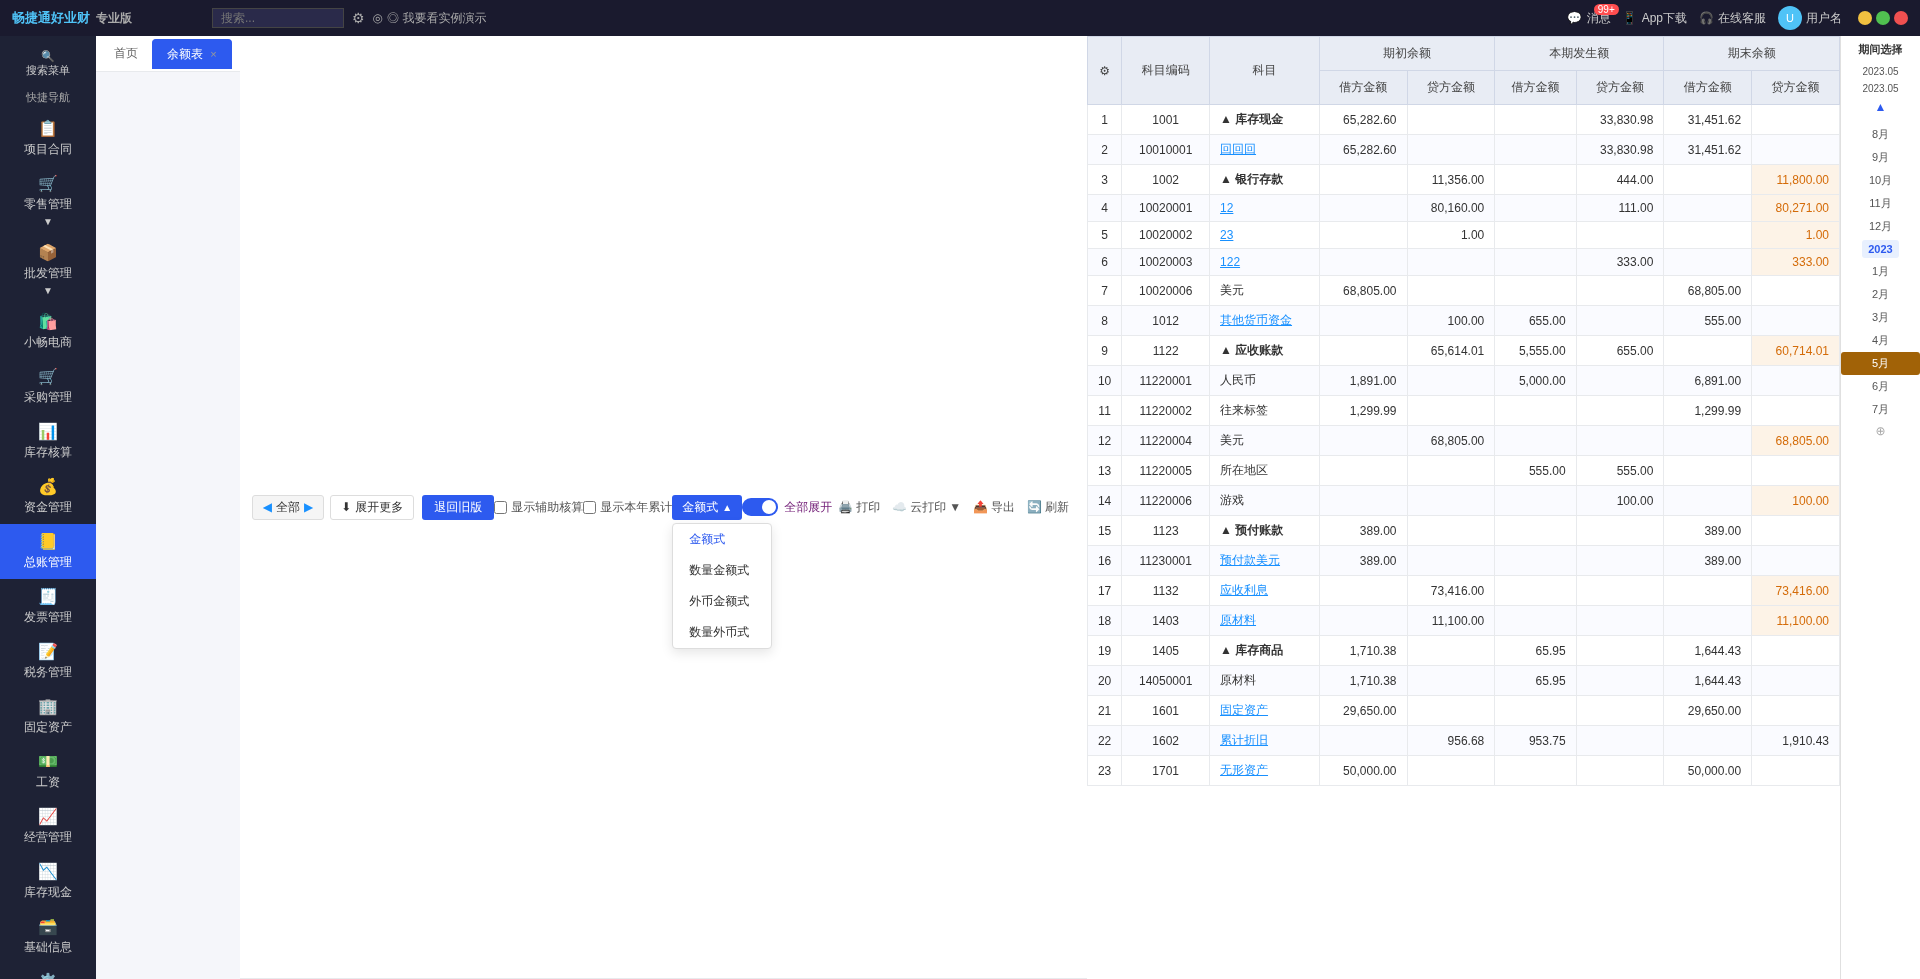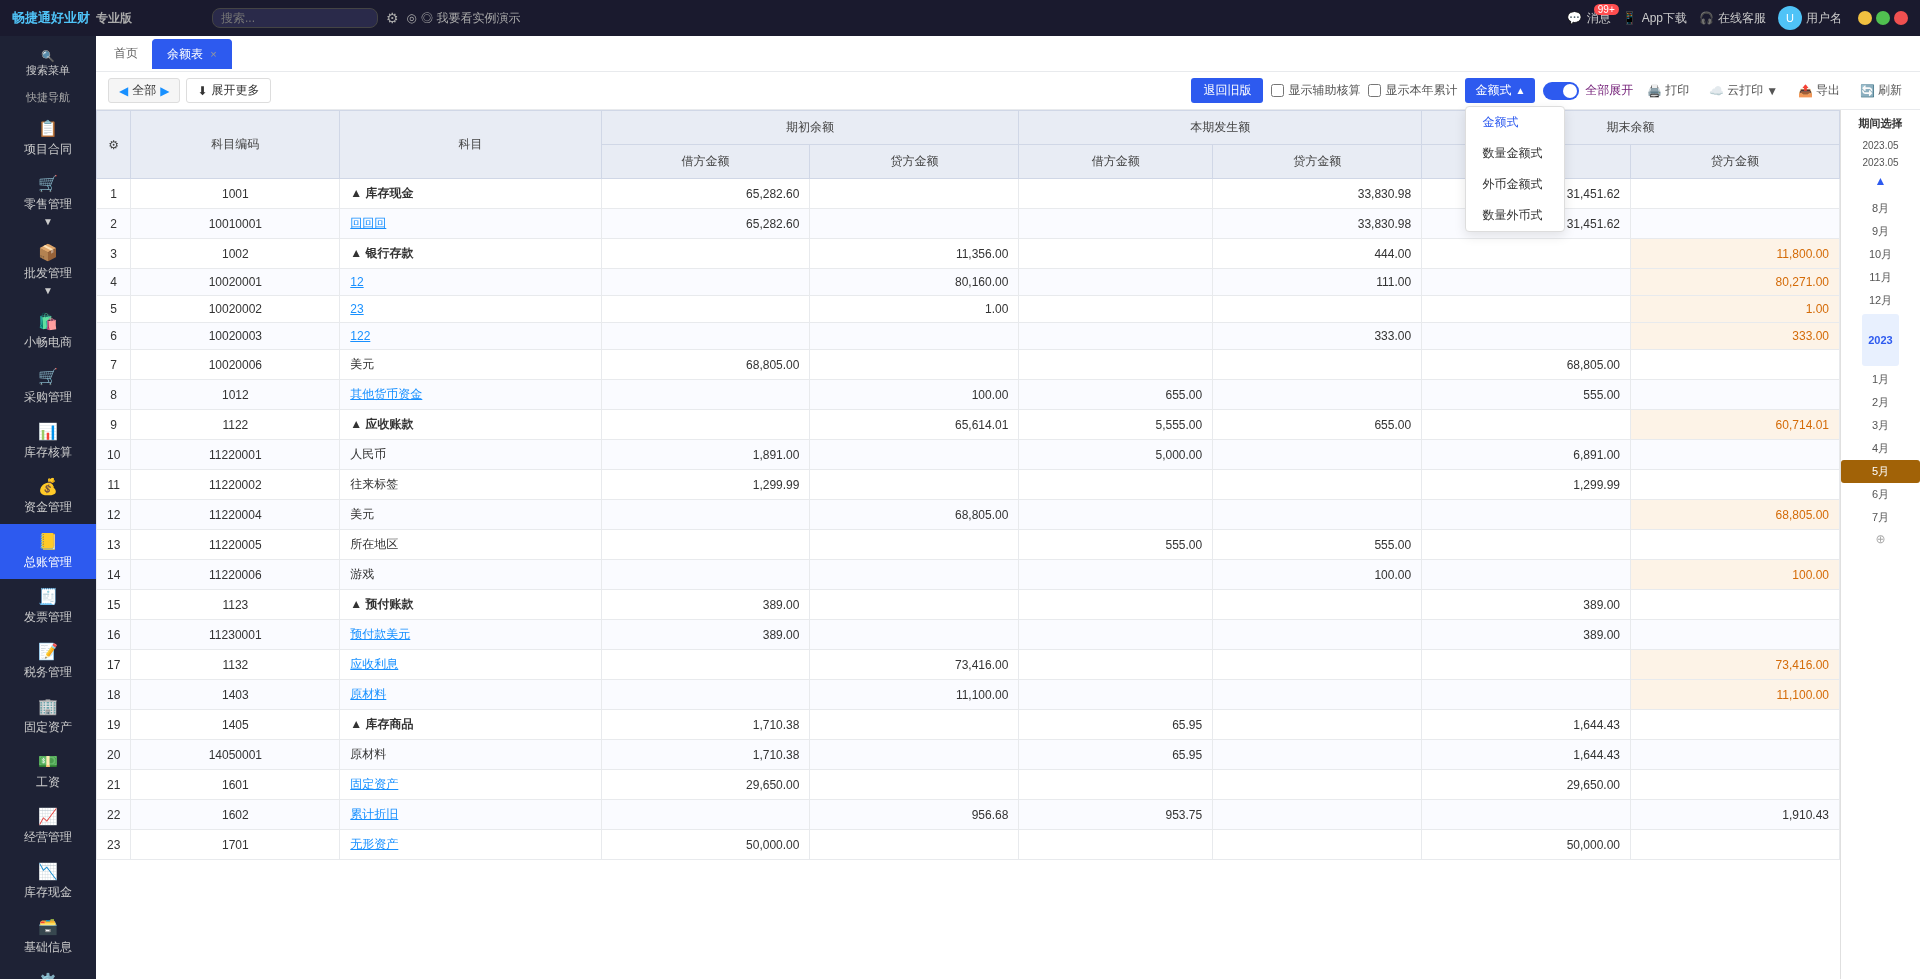--- a/index.html
+++ b/index.html
@@ -3,21 +3,21 @@
   <meta charset="utf-8">
   <style>
     * { box-sizing: border-box; margin: 0; padding: 0; }
     body { font-family: "Microsoft YaHei", "PingFang SC", sans-serif; font-size: 12px; background: #f0f2f5; color: #333; overflow: hidden; }
 
     
     .top-bar { display: flex; align-items: center; background: #1a1a2e; height: 36px; padding: 0 12px; color: #fff; justify-content: flex-end; }
     .top-bar-logo { display: flex; align-items: center; gap: 6px; font-size: 13px; font-weight: bold; color: #4fc3f7; min-width: 200px; }
     .top-bar-logo .sub { font-size: 12px; color: #aaa; }
     .top-bar-center { flex: 1; display: flex; align-items: center; gap: 8px; }
-    .top-bar-input { background: #2a2a4a; border: 1px solid #444; border-radius: 8px; color: #ccc; padding: 2px 8px; font-size: 12px; width: 166px; }
+    .top-bar-input { background: #2a2a4a; border: 1px solid #444; border-radius: 0; color: #ccc; padding: 2px 8px; font-size: 12px; width: 132px; }
     .top-bar-gear { color: #aaa; cursor: pointer; font-size: 14px; }
     .demo-link { display: flex; align-items: center; gap: 4px; color: #aaa; font-size: 12px; cursor: pointer; }
     .demo-link::before { content: "◎"; }
     .top-bar-right { display: flex; align-items: center; gap: 12px; font-size: 12px; }
     .top-bar-right .badge-item { display: flex; align-items: center; gap: 4px; cursor: pointer; color: #ccc; position: relative; }
     .badge { background: #ff4d4f; color: #fff; border-radius: 8px; padding: 0 4px; font-size: 10px; position: absolute; top: -6px; right: -8px; }
     .avatar { width: 24px; height: 24px; border-radius: 50%; background: #4fc3f7; display: flex; align-items: center; justify-content: center; color: #fff; font-size: 11px; }
 
     
     .main-layout { display: flex; height: calc(100vh - 36px); }
@@ -25,36 +25,36 @@
     
     .sidebar { width: 96px; background: #1e2235; display: flex; flex-direction: column; align-items: center; padding: 8px 0; overflow-y: auto; }
     .sidebar-search { color: #ccc; font-size: 11px; padding: 6px 0; cursor: pointer; text-align: center; width: 100%; }
     .sidebar-nav-label { color: #aaa; font-size: 11px; padding: 6px 0; text-align: center; width: 100%; cursor: pointer; }
     .sidebar-item { color: #ccc; font-size: 12px; padding: 8px 0; text-align: center; width: 100%; cursor: pointer; display: flex; flex-direction: column; align-items: center; gap: 3px; }
     .sidebar-item.active { background: #2d5aef; color: #fff; }
     .sidebar-item .s-icon { font-size: 16px; }
     .sidebar-item .s-arrow { font-size: 10px; }
 
     
-    .content-area { flex: 1; display: flex; flex-direction: column; overflow: hidden; background: #f5f6fa; }
+    .content-area { flex: 1; display: flex; flex-direction: row; overflow: hidden; background: #f5f6fa; }
 
     
     .tabs-bar { background: #fff; border-bottom: 1px solid #e8eaed; display: flex; align-items: center; padding: 0 8px; height: 36px; gap: 4px; }
     .tab-item { padding: 6px 14px; font-size: 12px; cursor: pointer; border-radius: 4px 4px 0 0; color: #666; background: #f0f2f5; border: 1px solid #e0e0e0; border-bottom: none; }
     .tab-item.active { background: #2d5aef; color: #fff; border-color: #2d5aef; }
     .tab-home { color: #666; font-size: 12px; padding: 6px 10px; cursor: pointer; }
     .tab-close { margin-left: 4px; color: #999; font-size: 11px; }
 
     
     .toolbar { background: #fff; padding: 6px 12px; display: flex; align-items: center; gap: 8px; border-bottom: 1px solid #e8eaed; flex-wrap: wrap; }
     .toolbar-left { display: flex; align-items: center; gap: 6px; }
     .all-btn { display: flex; align-items: center; gap: 4px; border: 1px solid #ddd; border-radius: 3px; padding: 3px 10px; background: #f5f5f5; cursor: pointer; font-size: 12px; color: #333; }
     .all-btn .arrow { color: #1890ff; font-size: 12px; }
     .expand-btn { display: flex; align-items: center; gap: 4px; border: 1px solid #ddd; border-radius: 3px; padding: 3px 10px; background: #fff; cursor: pointer; font-size: 12px; color: #333; }
-    .toolbar-right { margin-left: auto; display: flex; align-items: center; gap: 8px; }
+    .toolbar-right { margin-left: auto; display: flex; align-items: center; gap: 0; }
     .return-btn { background: #2d5aef; color: #fff; border: none; border-radius: 3px; padding: 4px 12px; cursor: pointer; font-size: 12px; }
     .checkbox-item { display: flex; align-items: center; gap: 4px; font-size: 12px; color: #555; cursor: pointer; }
     .checkbox-item input { cursor: pointer; }
     .dropdown-btn { display: flex; align-items: center; gap: 4px; background: #2d5aef; color: #fff; border: none; border-radius: 3px; padding: 4px 10px; cursor: pointer; font-size: 12px; position: relative; }
     .dropdown-btn .arrow-down { font-size: 10px; }
     .toggle-btn { display: flex; align-items: center; gap: 6px; font-size: 12px; color: #701a75; }
     .toggle-switch { width: 36px; height: 18px; background: #2d5aef; border-radius: 9px; position: relative; cursor: pointer; }
     .toggle-switch::after { content: ''; position: absolute; width: 14px; height: 14px; background: #fff; border-radius: 50%; top: 2px; right: 2px; }
     .icon-btn { display: flex; align-items: center; gap: 3px; color: #555; cursor: pointer; font-size: 12px; padding: 3px 6px; border-radius: 3px; }
 
@@ -564,21 +564,21 @@
         <div class="period-header">期间选择</div>
         <div style="font-size:10px;color:#555;padding:3px;text-align:center">2023.05</div>
         <div style="font-size:10px;color:#555;padding:3px;text-align:center">2023.05</div>
         <div class="period-collapse">▲</div>
         <div class="period-year"></div>
         <div class="period-month">8月</div>
         <div class="period-month">9月</div>
         <div class="period-month">10月</div>
         <div class="period-month">11月</div>
         <div class="period-month">12月</div>
-        <div class="period-year" style="color:#2d5aef;font-weight:bold;background:#e8f0fe;border-radius:3px;padding:20px 6px;margin:2px 4px">2023</div>
+        <div class="period-year" style="color:#2d5aef;font-weight:bold;background:#e8f0fe;border-radius:3px;padding:3px 6px;margin:2px 4px">2023</div>
         <div class="period-month">1月</div>
         <div class="period-month">2月</div>
         <div class="period-month">3月</div>
         <div class="period-month">4月</div>
         <div class="period-month active">5月</div>
         <div class="period-month">6月</div>
         <div class="period-month">7月</div>
         <div class="period-expand" style="color:#aaa">⊕</div>
       </div>
     </div>

